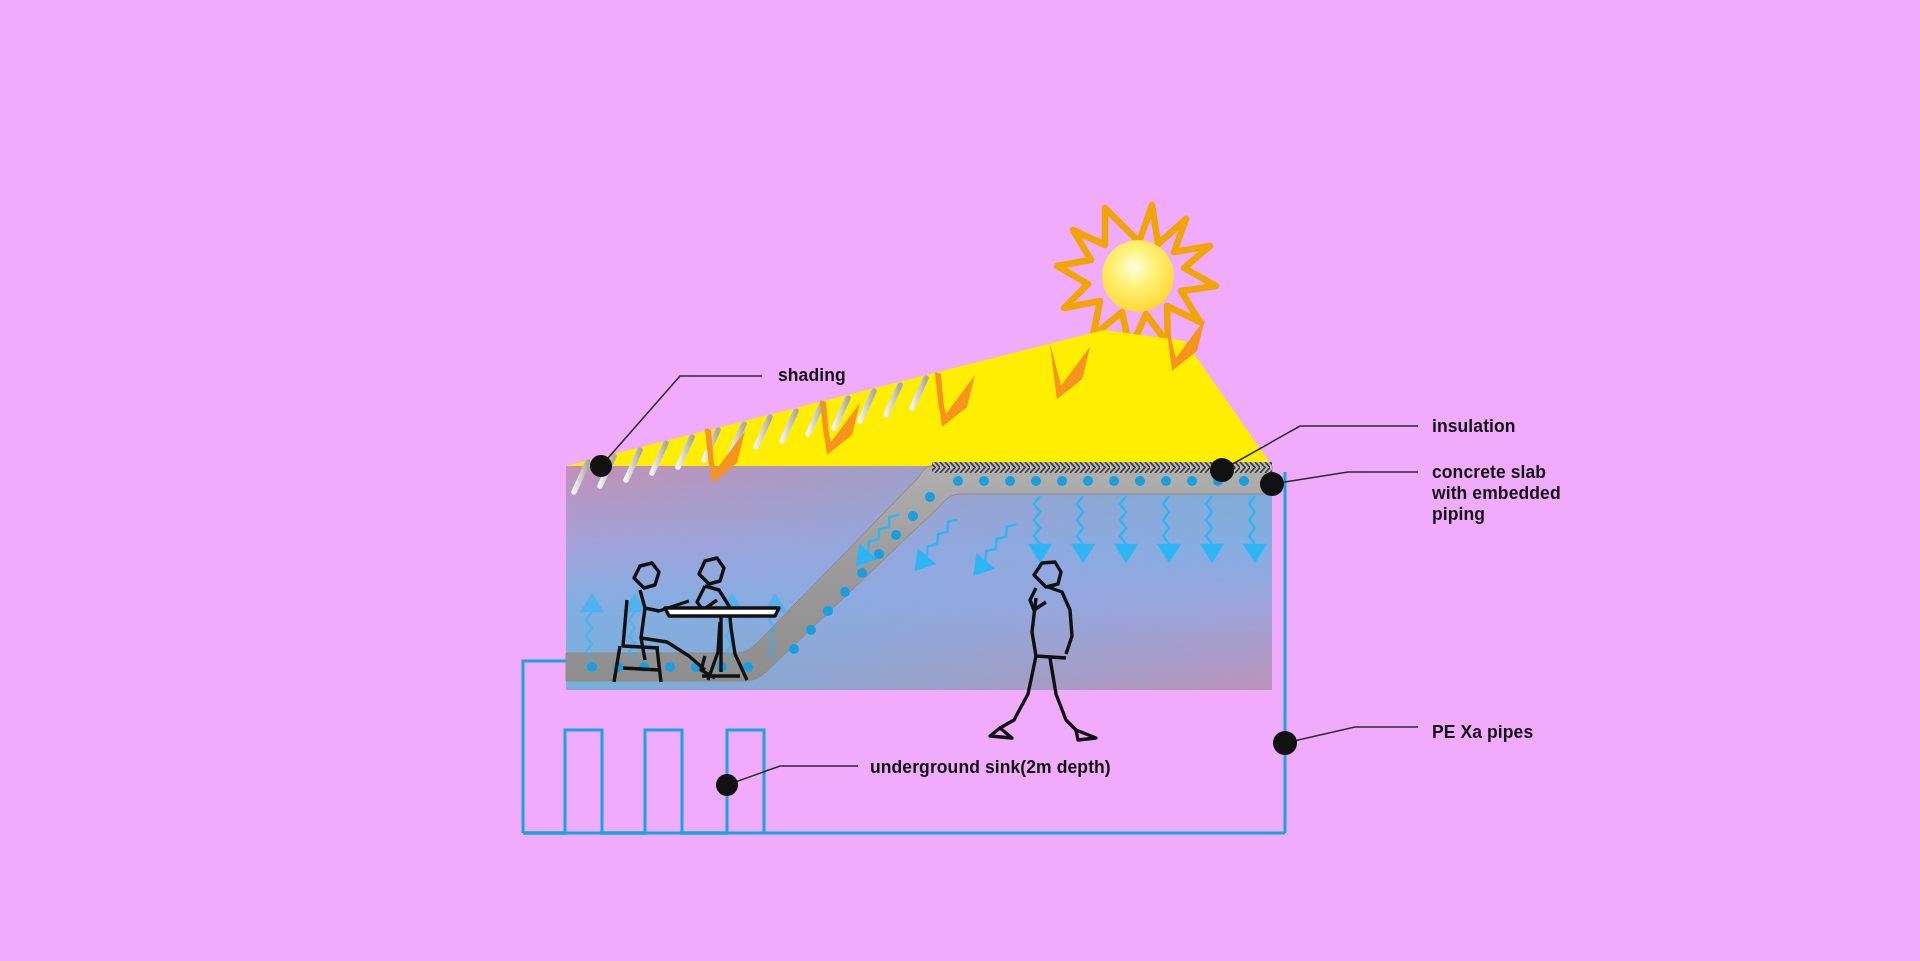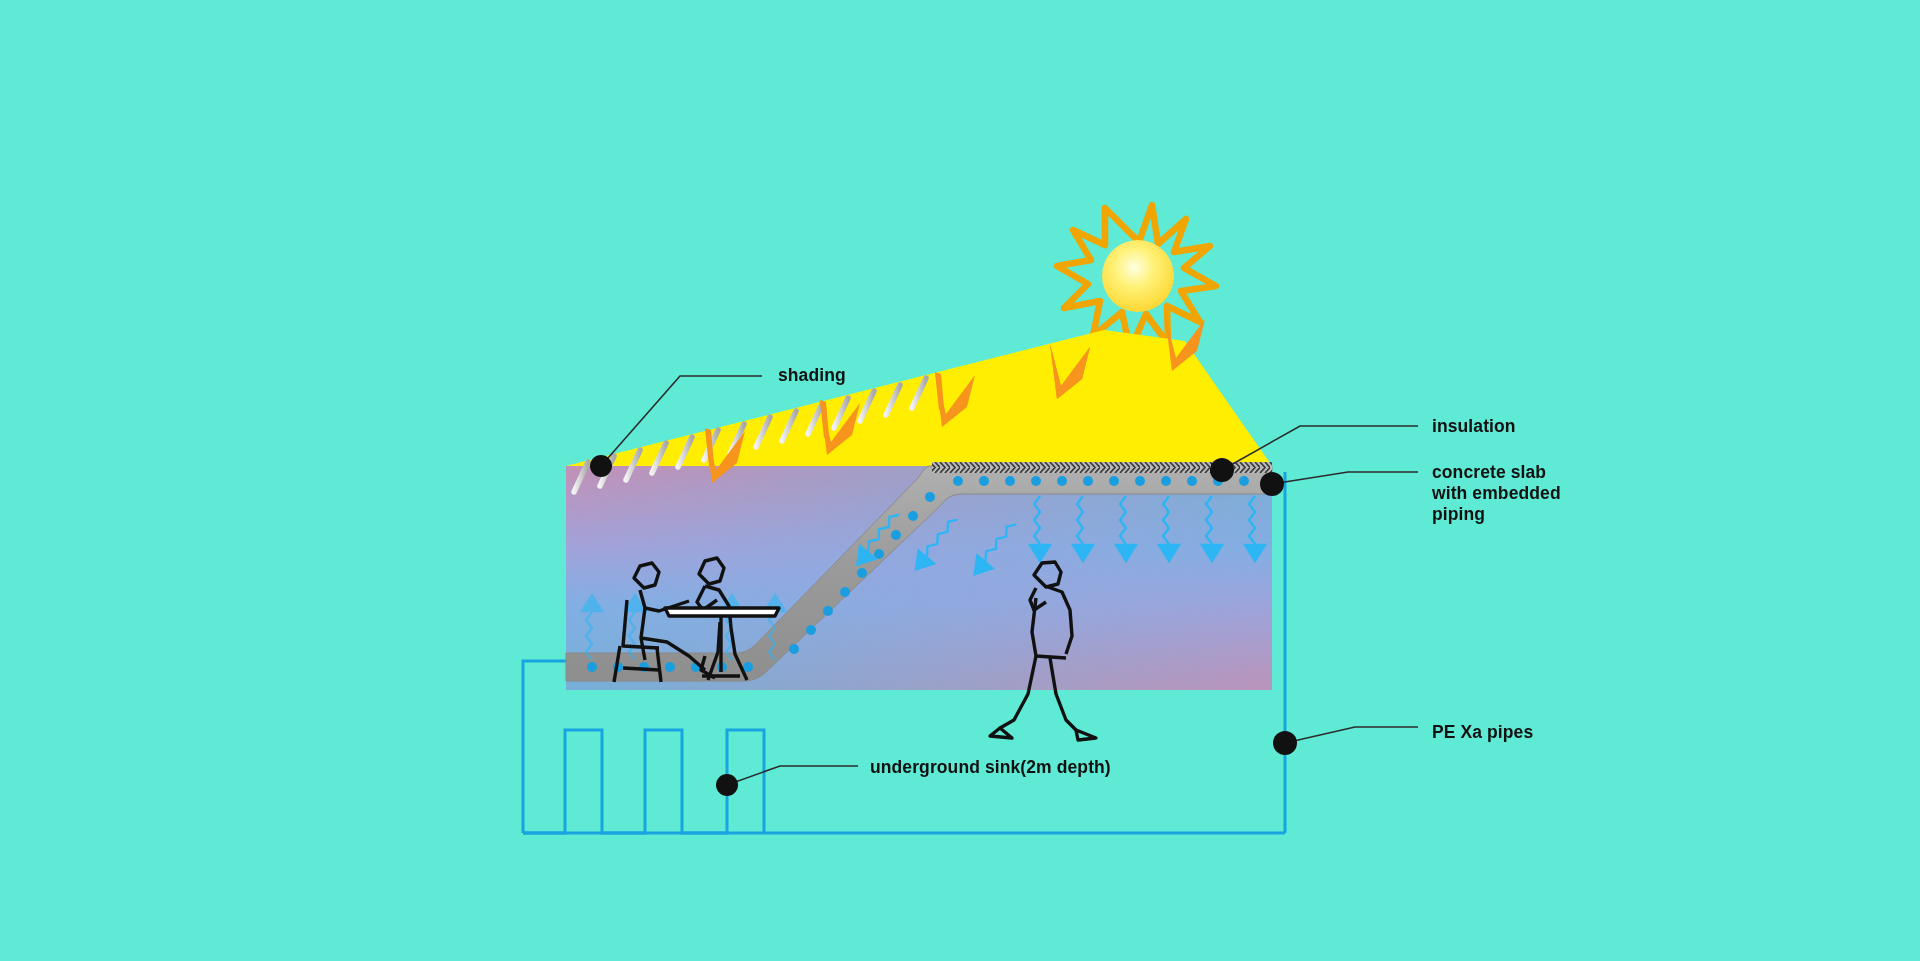--- a/index.html
+++ b/index.html
@@ -1,18 +1,18 @@
 <!DOCTYPE html>
 <html><head>
 <meta charset="utf-8">
 <style>
   html,body{margin:0;padding:0;background:#ffffff;}
   body{width:1920px;height:961px;overflow:hidden;
        font-family:"Liberation Sans","DejaVu Sans",sans-serif;}
-  #stage{position:relative;width:1920px;height:961px;background:#5eead4;}
+  #stage{position:relative;width:1920px;height:961px;background:#f0abfc;}
   svg#diagram{position:absolute;left:0;top:0;width:1920px;height:961px;display:block;}
   .lbl{font-family:"Liberation Sans","DejaVu Sans",sans-serif;font-size:17.5px;
        font-weight:600;fill:#111111;letter-spacing:.1px;}
   .leader{stroke:#2b2b2b;stroke-width:1.6;fill:none;}
   .dot{fill:#111111;}
 </style>
 </head>
 <body>
 
 <div id="stage">

